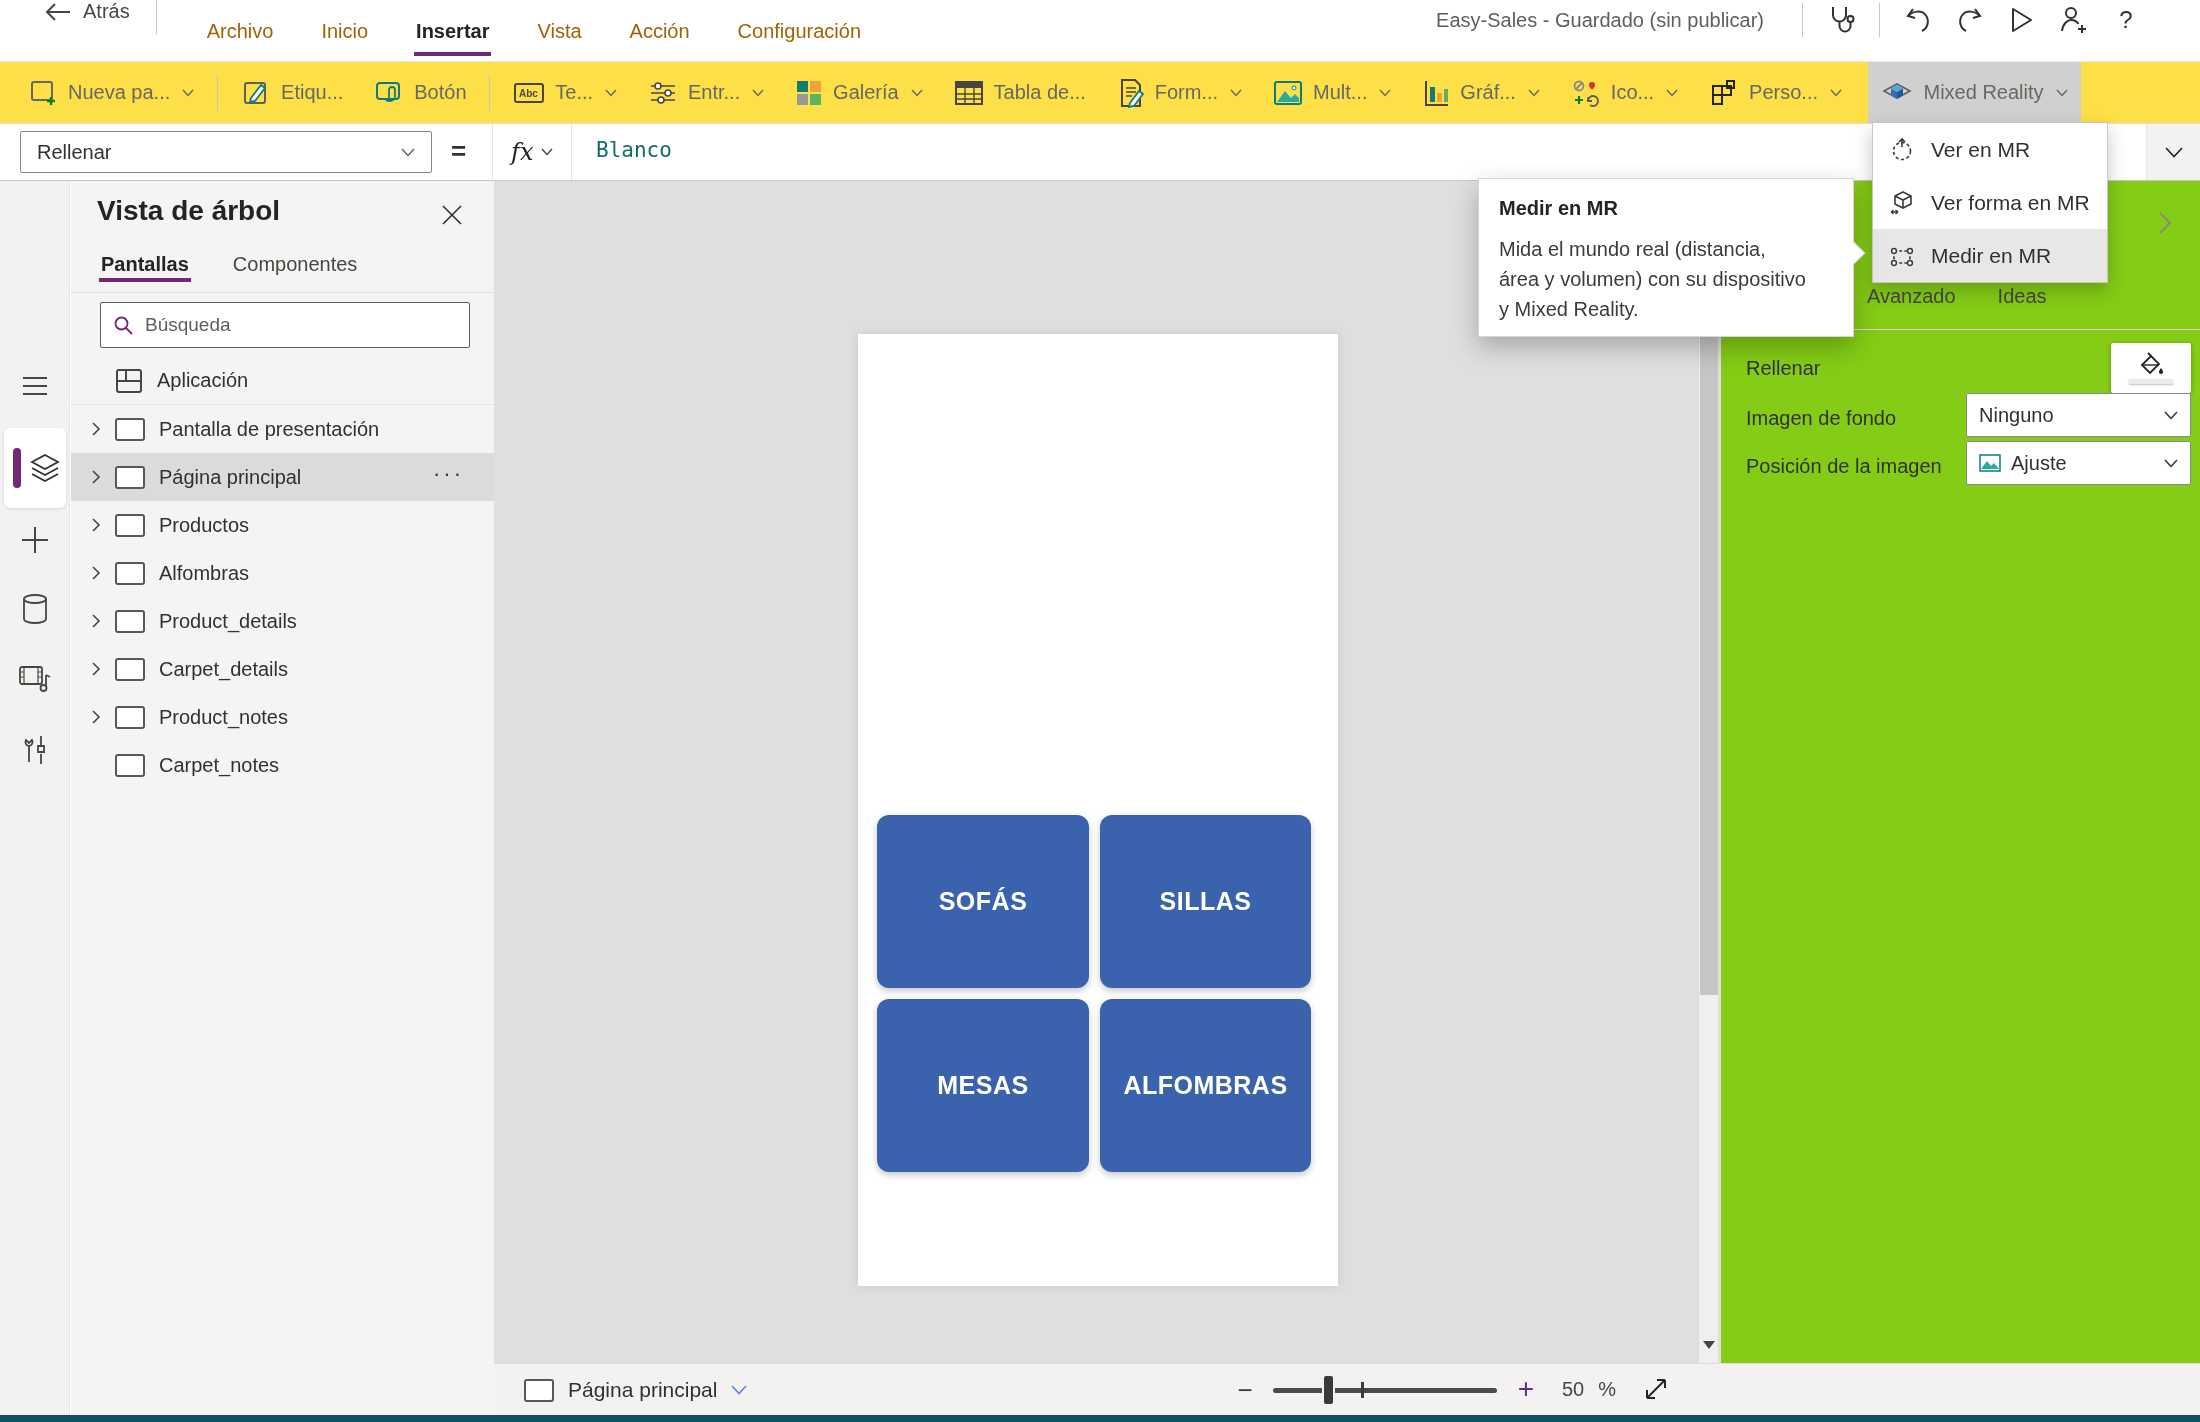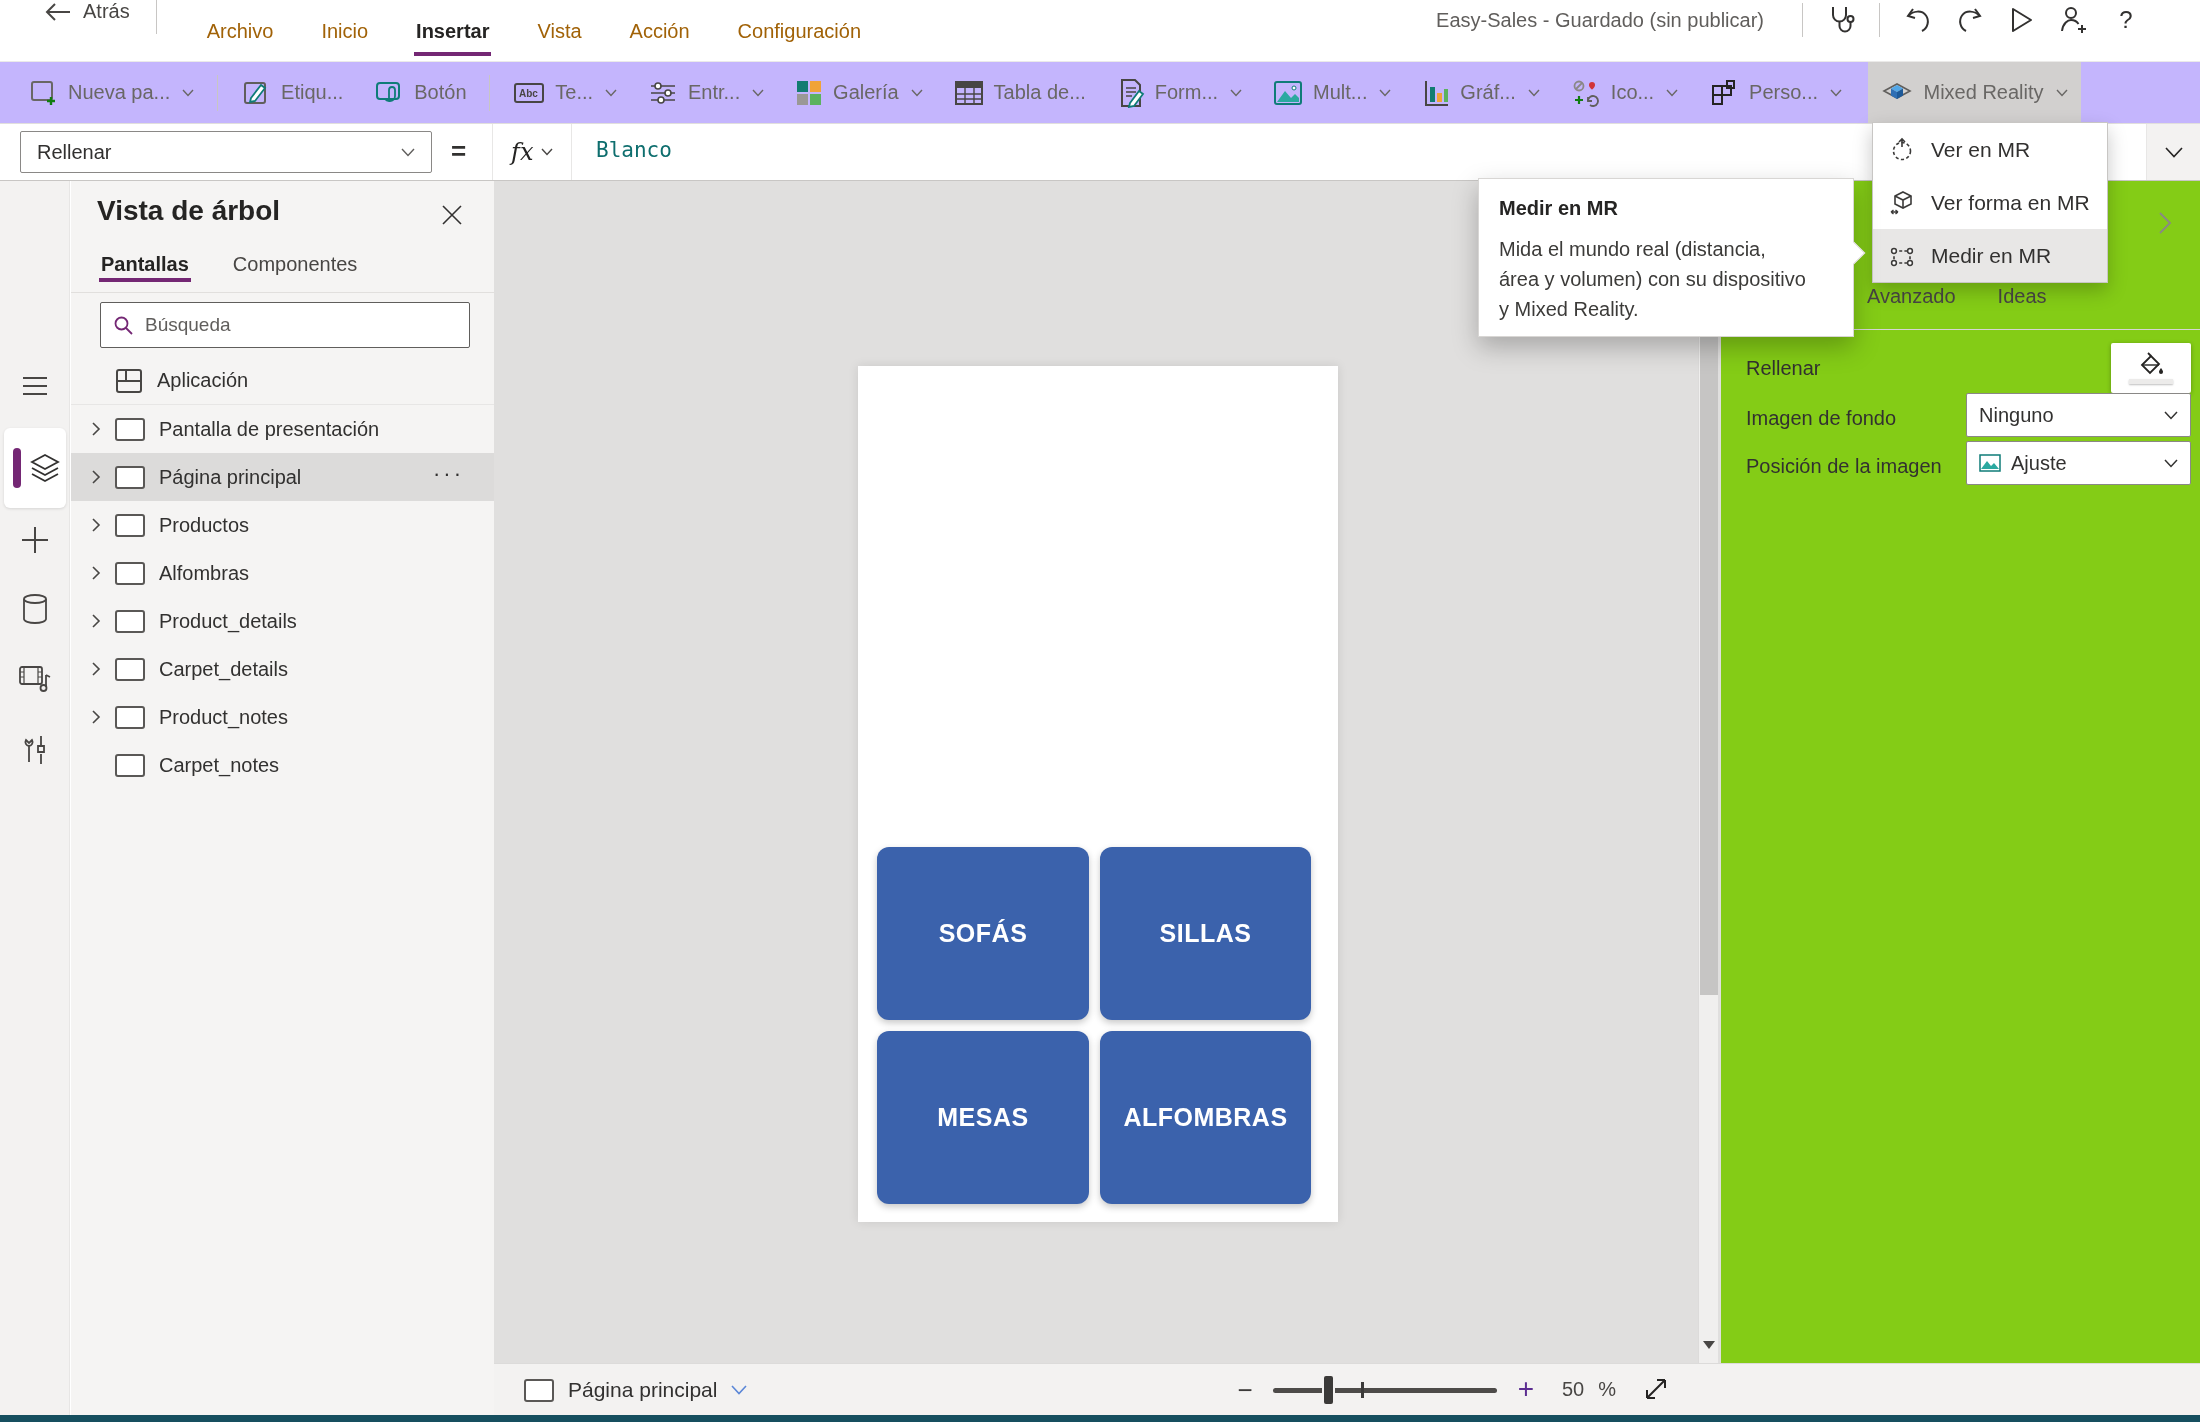--- a/index.html
+++ b/index.html
@@ -16,21 +16,21 @@
   .menus { display:flex; align-items:center; gap:0; }
   .menu-item { font-size:20px; color:#a16207; padding:0 24px; height:62px; display:flex; align-items:center; position:relative; cursor:pointer; }
   .menu-item.active { font-weight:bold; color:#252423; }
   .menu-item.active::after { content:""; position:absolute; left:22px; right:22px; bottom:6px; height:4px; background:#742774; }
   .top-right { margin-left:auto; display:flex; align-items:center; padding-right:48px; }
   .apptitle { font-size:20px; color:#605e5c; margin-right:26px; }
   .topicon { width:40px; height:40px; display:flex; align-items:center; justify-content:center; margin:0 6px; cursor:pointer; color:#323130; }
   .help-q { font-size:24px; color:#323130; }
 
   
-  .ribbon { position:absolute; left:0; top:62px; width:2200px; height:62px; background:#c4b5fd;
+  .ribbon { position:absolute; left:0; top:62px; width:2200px; height:62px; background:#fde047;
     border-bottom:1px solid #e1dfdd; }
   .ribbon-flow { position:absolute; left:10px; top:0; width:1850px; height:61px; display:flex; align-items:center;
     justify-content:space-between; padding:0 10px; white-space:nowrap; }
   .ritem { display:flex; align-items:center; gap:10px; padding:0 8px; height:61px; cursor:pointer; }
   .rlabel { font-size:20px; color:#696765; }
   .rchev { color:#696765; margin-left:2px; }
   .rdiv { width:1px; height:36px; background:#c8c6c4; }
   .ritem.mr { position:absolute; left:1868px; top:0; width:213px; background:#d2d0cf; justify-content:center; }
 
   
@@ -75,22 +75,22 @@
   .trow.first { border-bottom:1px solid #e7e6e5; }
   .trow.selected { background:#dcdbda; }
   .trow .chev-slot { width:24px; display:flex; color:#484644; }
   .screen-ic { width:30px; height:23px; background:#fff; border:2px solid #5a5856; border-radius:3px; margin-right:14px; }
   .trow-label { font-size:20px; color:#323130; }
   .trow .more { position:absolute; right:30px; top:8px; font-size:22px; letter-spacing:3px; color:#323130; }
   .app-ic { margin-right:14px; }
 
   
   .canvas { position:absolute; left:494px; top:181px; width:1226px; height:1182px; background:#e0dfde; }
-  .phone { position:absolute; left:364px; top:153px; width:480px; height:856px; background:#fff;
-    box-shadow:0 0 10px rgba(0,0,0,.10);margin-top:32px; }
+  .phone { position:absolute; left:364px; top:153px; width:480px; height:952px; background:#fff;
+    box-shadow:0 0 10px rgba(0,0,0,.10); }
   .pbtn { position:absolute; width:212px; height:173px; background:#3b62ac; border-radius:12px; color:#fff;
     font-weight:bold; font-size:25px; display:flex; align-items:center; justify-content:center;
     box-shadow:0 3px 7px rgba(0,0,0,.22); letter-spacing:.5px; cursor:pointer; }
   .vsb { position:absolute; right:2px; top:0; width:20px; height:1182px; background:#f0efee; border-left:1px solid #dcdbda; }
   .vsb-thumb { position:absolute; left:1px; top:119px; width:18px; height:695px; background:#c6c5c4; cursor:pointer; }
   .vsb-down { position:absolute; left:4px; bottom:14px; width:0; height:0; border-left:6px solid transparent;
     border-right:6px solid transparent; border-top:8px solid #484644; cursor:pointer; }
 
   
   .rpanel { position:absolute; left:1720px; top:181px; width:480px; height:1182px; background:#84cc16; border-left:1px solid #e1dfdd; }

